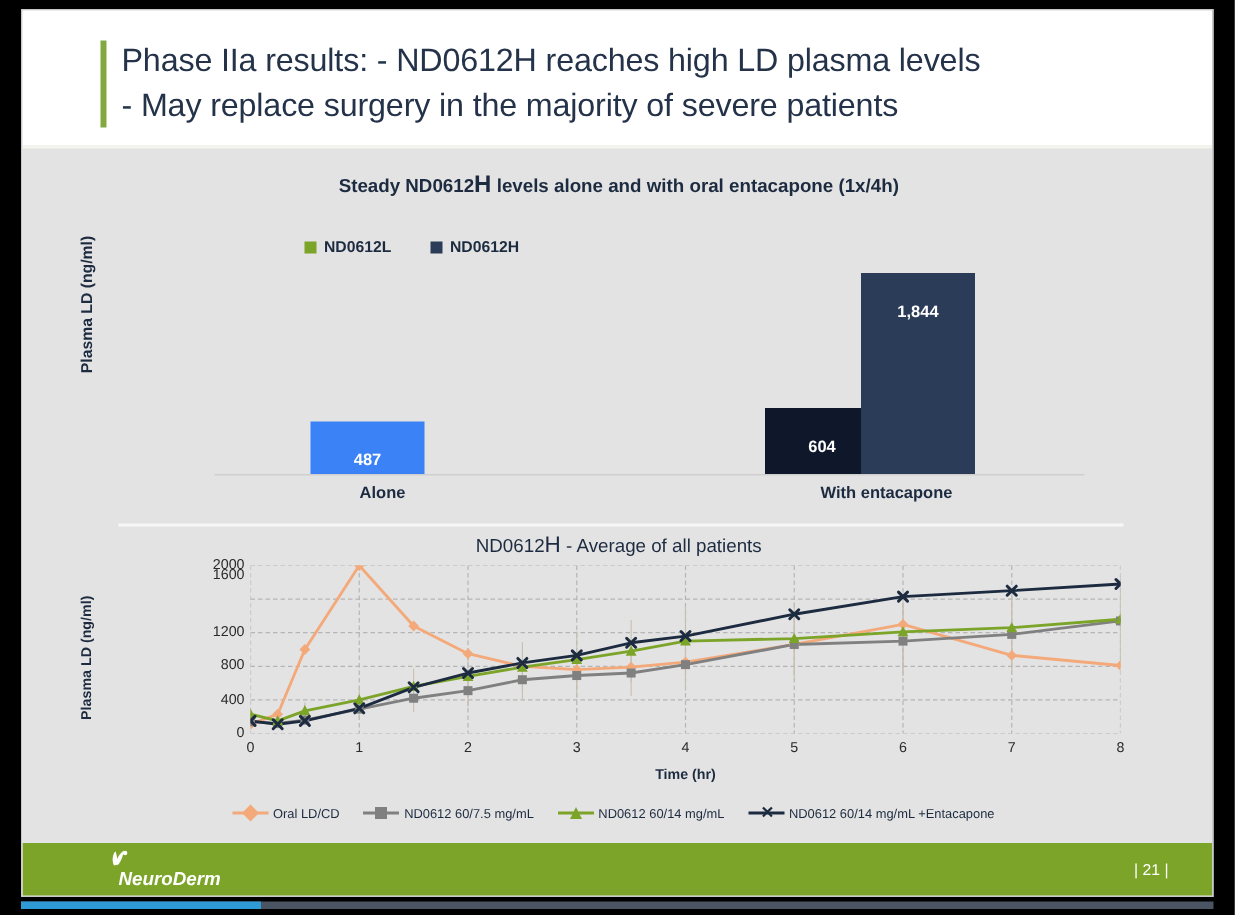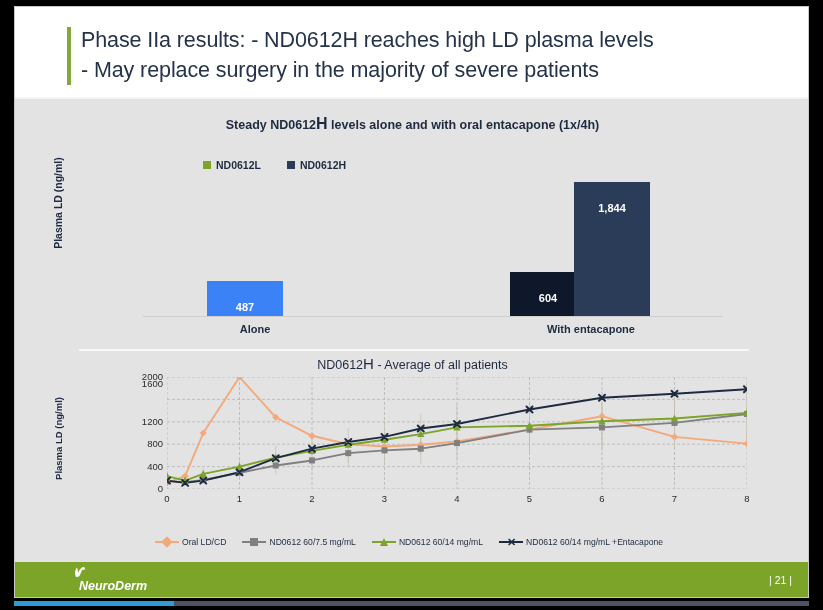--- a/index.html
+++ b/index.html
@@ -292,21 +292,21 @@
     left: 6px;
     top: 13px;
     font-size: 12.5px;
     font-style: italic;
     font-weight: bold;
     color: #ffffff;
     white-space: nowrap;
   }
   #page-num {
     position: absolute;
-    right: 18px;
+    right: 31px;
     top: 12px;
     font-size: 10.5px;
     color: #ffffff;
   }
 
   
   #bottom-track {
     position: absolute;
     left: 14px;
     bottom: 4px;
@@ -508,20 +508,21 @@
             <div class="xtick" style="left: 57.5px;">1</div>
             <div class="xtick" style="left: 130px;">2</div>
             <div class="xtick" style="left: 202.5px;">3</div>
             <div class="xtick" style="left: 275px;">4</div>
             <div class="xtick" style="left: 347.5px;">5</div>
             <div class="xtick" style="left: 420px;">6</div>
             <div class="xtick" style="left: 492.5px;">7</div>
             <div class="xtick" style="left: 565px;">8</div>
           </div>
 
+        <div id="line-xlabel">Time (hr)</div>
 
         <div id="line-legend">
             <div class="llg">
               <span class="llg-mk">
                 <span class="ln" style="background:#f4a97a"></span>
                 <span class="mk mk-diamond" style="background: rgb(244, 169, 122);"></span>
               </span>
               <span class="llg-txt">Oral LD/CD</span>
             </div>
             <div class="llg">

